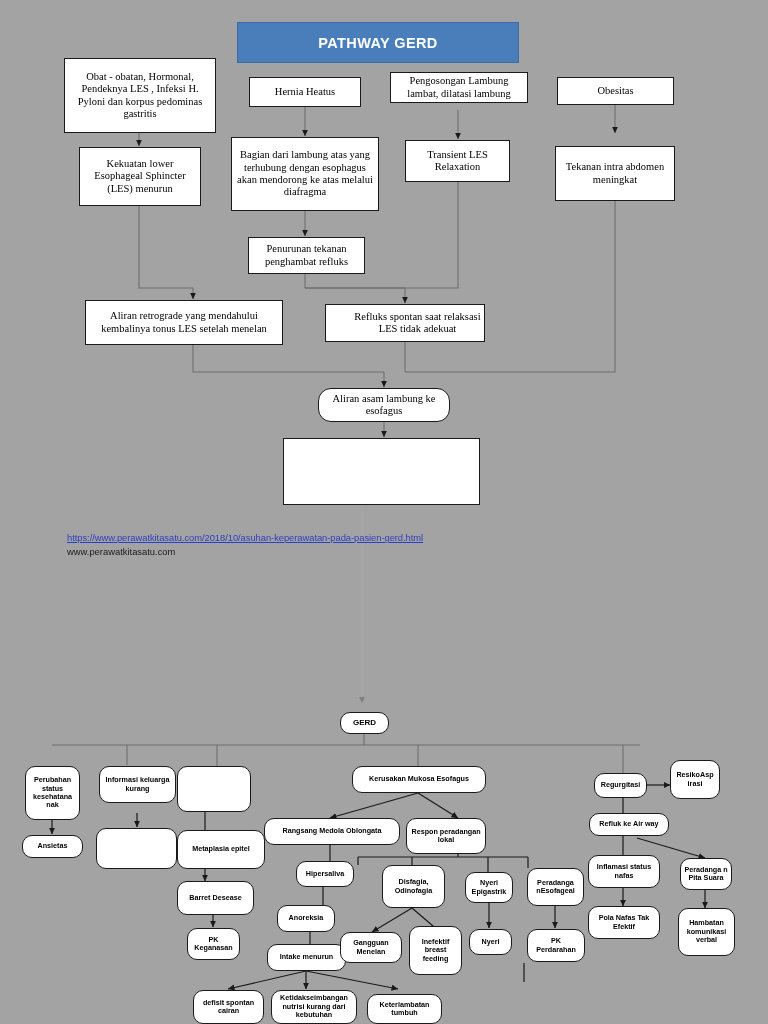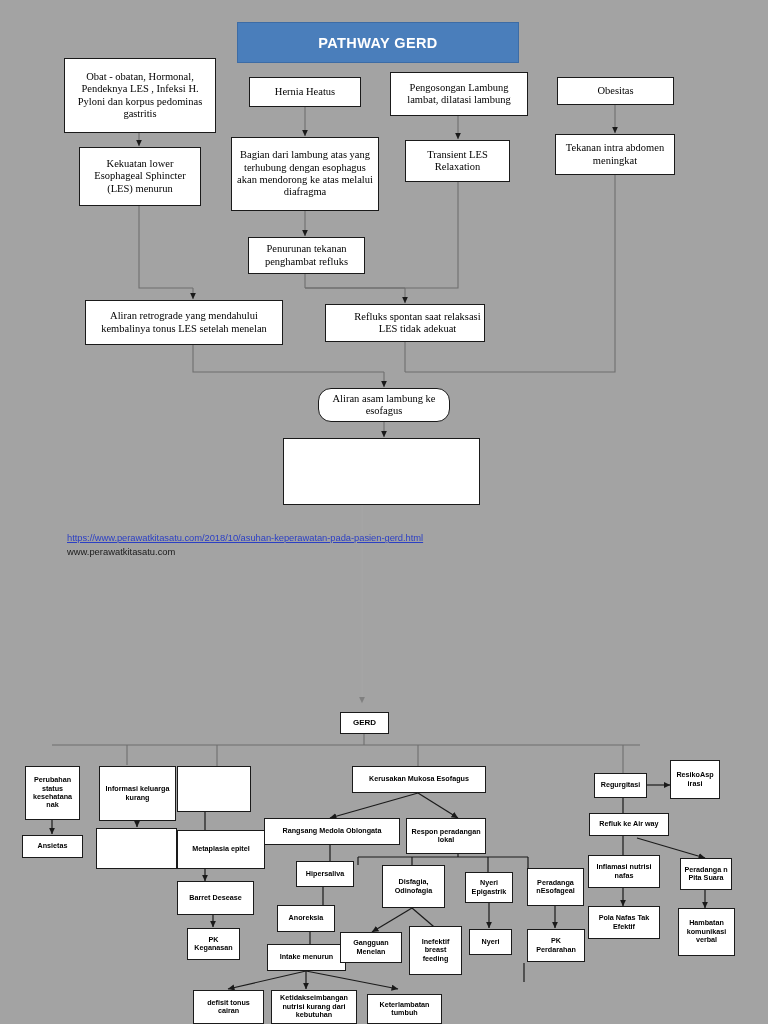--- a/index.html
+++ b/index.html
@@ -51,20 +51,21 @@
     font-size: 8px;
     font-weight: bold;
   }
   .sans-sm {
     font-family: "Liberation Sans", sans-serif;
     font-size: 7.2px;
     font-weight: bold;
   }
   .thick {
     border-width: 1.6px;
+    border-radius: 10px;
   }
   #title-banner {
     position: absolute;
     left: 237px;
     top: 22px;
     width: 280px;
     height: 39px;
     background: #4a7ebb;
     border: 1px solid #3d6ca5;
     display: flex;
@@ -215,31 +216,31 @@
       <path d="M524,963 L524,982"></path>
     </g>
   </svg>
 
   <div id="title-banner">PATHWAY GERD</div>
 
   <div class="node serif" style="left:64px;  top:58px;  width:152px; height:75px;">Obat - obatan, Hormonal, Pendeknya LES , Infeksi H. Pyloni dan korpus pedominas gastritis</div>
 
   <div class="node serif" style="left:249px; top:77px;  width:112px; height:30px;">Hernia Heatus</div>
 
-  <div class="node serif" style="left:390px; top:72px;  width:138px; height:44px;">Pengosongan Lambung lambat, dilatasi lambung</div>
+  <div class="node serif" style="left:390px; top:72px;  width:138px; height:31px;">Pengosongan Lambung lambat, dilatasi lambung</div>
 
   <div class="node serif" style="left:557px; top:77px;  width:117px; height:28px;">Obesitas</div>
 
   <div class="node serif" style="left:79px;  top:147px; width:122px; height:59px;">Kekuatan lower Esophageal Sphincter (LES) menurun</div>
 
   <div class="node serif" style="left:231px; top:137px; width:148px; height:74px;">Bagian dari lambung atas yang terhubung dengan esophagus akan mendorong ke atas melalui diafragma</div>
 
   <div class="node serif" style="left:405px; top:140px; width:105px; height:42px;">Transient LES Relaxation</div>
 
-  <div class="node serif" style="left:555px; top:134px; width:120px; height:41px;">Tekanan intra abdomen meningkat</div>
+  <div class="node serif" style="left:555px; top:146px; width:120px; height:55px;">Tekanan intra abdomen meningkat</div>
 
   <div class="node serif" style="left:248px; top:237px; width:117px; height:37px;">Penurunan tekanan penghambat refluks</div>
 
   <div class="node serif" style="left:85px;  top:300px; width:198px; height:45px;">Aliran retrograde yang mendahului kembalinya tonus LES setelah menelan</div>
 
   <div class="node serif" style="left:325px; top:304px; width:160px; height:38px;padding-left:28px;">Refluks spontan saat relaksasi LES tidak adekuat</div>
 
   <div class="node serif" style="left:318px; top:388px; width:132px; height:34px;border-radius:13px;">Aliran asam lambung ke esofagus</div>
 
   <div class="node serif empty-node" style="left:283px; top:438px; width:197px; height:67px;"></div>
@@ -248,21 +249,21 @@
     <a id="link-url" href="#">https://www.perawatkitasatu.com/2018/10/asuhan-keperawatan-pada-pasien-gerd.html</a>
     <span id="link-plain">www.perawatkitasatu.com</span>
   </div>
 
   <div class="node sans thick" style="left:340px; top:712px; width:49px; height:22px;">GERD</div>
 
   <div class="node sans-sm thick" style="left:25px;  top:766px; width:55px; height:54px;">Perubahan status kesehatana nak</div>
 
   <div class="node sans-sm thick" style="left:22px;  top:835px; width:61px; height:23px;">Ansietas</div>
 
-  <div class="node sans-sm thick" style="left:99px;  top:766px; width:77px; height:55px;">Informasi keluarga kurang</div>
+  <div class="node sans-sm thick" style="left:99px;  top:766px; width:77px; height:37px;">Informasi keluarga kurang</div>
 
   <div class="node sans-sm thick empty-node" style="left:96px;  top:828px; width:81px; height:41px;"></div>
 
   <div class="node sans-sm thick empty-node" style="left:177px; top:766px; width:74px; height:46px;"></div>
 
   <div class="node sans-sm thick" style="left:177px; top:830px; width:88px; height:39px;">Metaplasia epitel</div>
 
   <div class="node sans-sm thick" style="left:177px; top:881px; width:77px; height:34px;">Barret Desease</div>
 
   <div class="node sans-sm thick" style="left:187px; top:928px; width:53px; height:32px;">PK Keganasan</div>
@@ -286,33 +287,33 @@
   <div class="node sans-sm thick" style="left:409px; top:926px; width:53px; height:49px;">Inefektif breast feeding</div>
 
   <div class="node sans-sm thick" style="left:465px; top:872px; width:48px; height:31px;">Nyeri Epigastrik</div>
 
   <div class="node sans-sm thick" style="left:469px; top:929px; width:43px; height:26px;">Nyeri</div>
 
   <div class="node sans-sm thick" style="left:527px; top:868px; width:57px; height:38px;">Peradanga nEsofageal</div>
 
   <div class="node sans-sm thick" style="left:527px; top:929px; width:58px; height:33px;">PK Perdarahan</div>
 
-  <div class="node sans-sm thick" style="left:193px; top:990px; width:71px; height:34px;">defisit tonus cairan</div>
+  <div class="node sans-sm thick" style="left:193px; top:990px; width:71px; height:34px;">defisit spontan cairan</div>
 
   <div class="node sans-sm thick" style="left:271px; top:990px; width:86px; height:34px;">Ketidakseimbangan nutrisi kurang dari kebutuhan</div>
 
   <div class="node sans-sm thick" style="left:367px; top:994px; width:75px; height:30px;">Keterlambatan tumbuh</div>
 
   <div class="node sans-sm thick" style="left:594px; top:773px; width:53px; height:25px;">Regurgitasi</div>
 
   <div class="node sans-sm thick" style="left:670px; top:760px; width:50px; height:39px;">ResikoAsp irasi</div>
 
   <div class="node sans-sm thick" style="left:589px; top:813px; width:80px; height:23px;">Refluk ke Air way</div>
 
-  <div class="node sans-sm thick" style="left:588px; top:855px; width:72px; height:33px;">Inflamasi nutrisi nafas</div>
+  <div class="node sans-sm thick" style="left:588px; top:855px; width:72px; height:33px;">Inflamasi status nafas</div>
 
   <div class="node sans-sm thick" style="left:680px; top:858px; width:52px; height:32px;">Peradanga n Pita Suara</div>
 
   <div class="node sans-sm thick" style="left:588px; top:906px; width:72px; height:33px;">Pola Nafas Tak Efektif</div>
 
   <div class="node sans-sm thick" style="left:678px; top:908px; width:57px; height:48px;">Hambatan komunikasi verbal</div>
 
 </div>
 
 </body></html>

